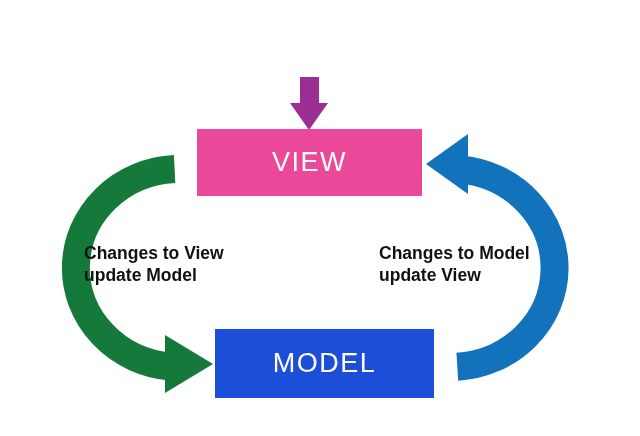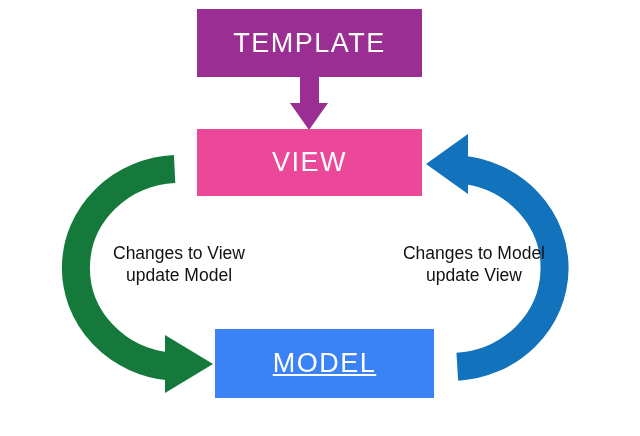--- a/index.html
+++ b/index.html
@@ -33,26 +33,25 @@
     letter-spacing: 1.5px;
     font-family: "Liberation Sans", sans-serif;
   }
   .node-template { left: 197px; top: 9px;   width: 225px; height: 68px; }
   .node-view     { left: 197px; top: 129px; width: 225px; height: 67px; }
   .node-model    { left: 215px; top: 329px; width: 219px; height: 69px; }
   .edge-label {
     position: absolute;
     width: 190px;
     top: 242px;
-    text-align: center;
     white-space: pre-line;
     color: #111111;
     font-size: 17.5px;
     line-height: 22px;
-    font-weight: 400;
+    font-weight: 700;
     font-family: "Liberation Sans", sans-serif;
   }
   .edge-label-left  { left: 84px; }
   .edge-label-right { left: 379px; }
 </style>
 </head>
 <body>
 
 <div class="canvas">
 
@@ -60,29 +59,26 @@
 
     <path d="M300 77 H319 V103 H328 L309 130 L290 103 H300 Z" fill="#9B2E92"></path>
 
     <path fill="none" stroke-width="28" d="M174.6 169.1 A104 99 0 0 0 170.9 366.6" stroke="#15793B"></path>
     <path d="M213 364 L165 335 L165 393 Z" fill="#15793B"></path>
 
     <path fill="none" stroke-width="28" d="M460.9 169.5 A104 99 0 0 1 457.3 366.8" stroke="#1273BC"></path>
     <path d="M426 164 L468 134 L468 194 Z" fill="#1273BC"></path>
   </svg>
 
-  <div class="node node-template" style="background-color: rgb(155, 46, 146);">
-    <span>TEMPLATE</span>
-  </div>
 
   <div class="node node-view" style="background-color: #ec4899;">
     <span>VIEW</span>
   </div>
 
-  <div class="node node-model" style="background-color: #3b82f6; text-decoration: underline;">
+  <div class="node node-model" style="background-color: #1d4ed8;">
     <span>MODEL</span>
   </div>
 
   <div class="edge-label edge-label-left">Changes to View
 update Model</div>
 
   <div class="edge-label edge-label-right">Changes to Model
 update View</div>
 
 </div>

